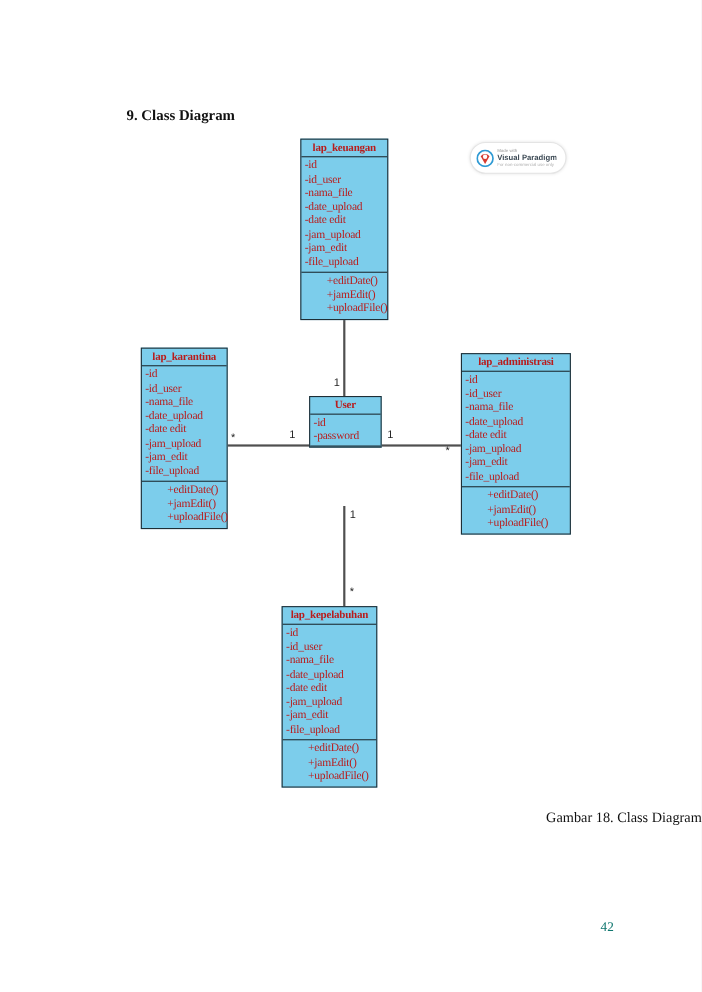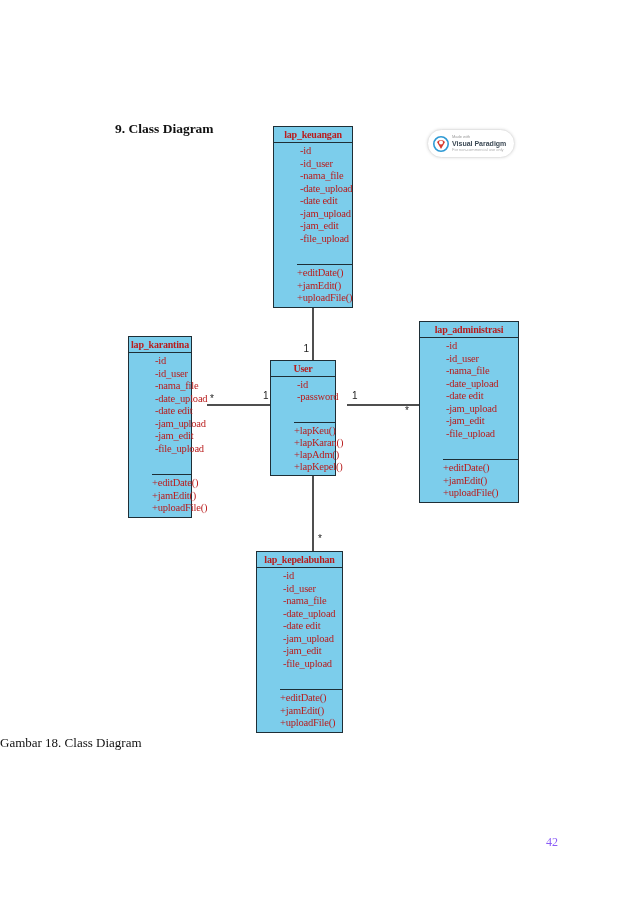--- a/index.html
+++ b/index.html
@@ -8,29 +8,28 @@
     width:638px;height:902px;
     background:#ffffff;
     overflow:hidden;
     font-family:"Liberation Serif", serif;
   }
   
   .doc-heading{
     position:absolute;left:115px;top:97px;
     font-size:13.5px;font-weight:bold;color:#111;
     white-space:nowrap;
-    margin-top:24px;
   }
   .doc-caption{
     position:absolute;left:0;top:735px;width:638px;
-    text-align:left;font-size:13px;color:#111;
+    text-align:right;font-size:13px;color:#111;
   }
   .doc-pagenum{
     position:absolute;top:835px;right:80px;
-    font-size:12px;color:#8b5cf6;
+    font-size:12px;color:#0f766e;
   }
   
   .class-box{
     position:absolute;
     box-sizing:border-box;
     background:#7CCDEB;
     border:1.5px solid #1E2E36;
     font-family:Liberation Serif, serif;
     color:#b91c1c;
   }
@@ -39,39 +38,38 @@
     font-weight:bold;
     font-size:10px;
     letter-spacing:-0.2px;
     line-height:13px;
     padding:1px 0;
     border-bottom:1.5px solid #1E2E36;
     white-space:nowrap;
     overflow:hidden;
   }
   .class-attrs{
-    padding:2px 0 19px 3px;
+    padding:2px 0 2px 3px;
     border-bottom:1.5px solid #1E2E36;
-    margin-left:23px;
   }
   .class-methods{
     padding:2px 0 2px 3px;
     margin-left:20px;
   }
   .member-line{
     font-size:10.5px;
     letter-spacing:-0.2px;
     line-height:12.5px;
     white-space:nowrap;
   }
   .user-box .member-line{line-height:12px;}
   
   .pos-keuangan{left:273px;top:126px;width:80px;}
-  .pos-karantina{left:128px;top:336px;width:64px;}
-  .pos-user{left:270px;top:360px;width:66px;}
+  .pos-karantina{left:128px;top:316px;width:79px;}
+  .pos-user{left:281px;top:360px;width:66px;}
   .pos-administrasi{left:419px;top:321px;width:100px;}
   .pos-kepelabuhan{left:256px;top:551px;width:87px;}
   
   .assoc{
     position:absolute;
     background:#4F4F4F;
   }
   .line-keuangan-user{left:312px;top:289px;width:2px;height:71px;}
   .line-user-kepelabuhan{left:312px;top:460px;width:2px;height:91px;}
   .line-karantina-user{left:207px;top:404px;width:74px;height:2px;}
@@ -180,26 +178,20 @@
         <div class="member-line">+uploadFile()</div>
       </div>
   </div>
 
   <div class="class-box user-box pos-user">
     <div class="class-title">User</div>
     <div class="class-attrs">
         <div class="member-line">-id</div>
         <div class="member-line">-password</div>
       </div>
-    <div class="class-methods">
-        <div class="member-line">+lapKeu()</div>
-        <div class="member-line">+lapKaran()</div>
-        <div class="member-line">+lapAdm()</div>
-        <div class="member-line">+lapKepel()</div>
-      </div>
   </div>
 
   <div class="class-box pos-administrasi">
     <div class="class-title">lap_administrasi</div>
     <div class="class-attrs">
         <div class="member-line">-id</div>
         <div class="member-line">-id_user</div>
         <div class="member-line">-nama_file</div>
         <div class="member-line">-date_upload</div>
         <div class="member-line">-date edit</div>

